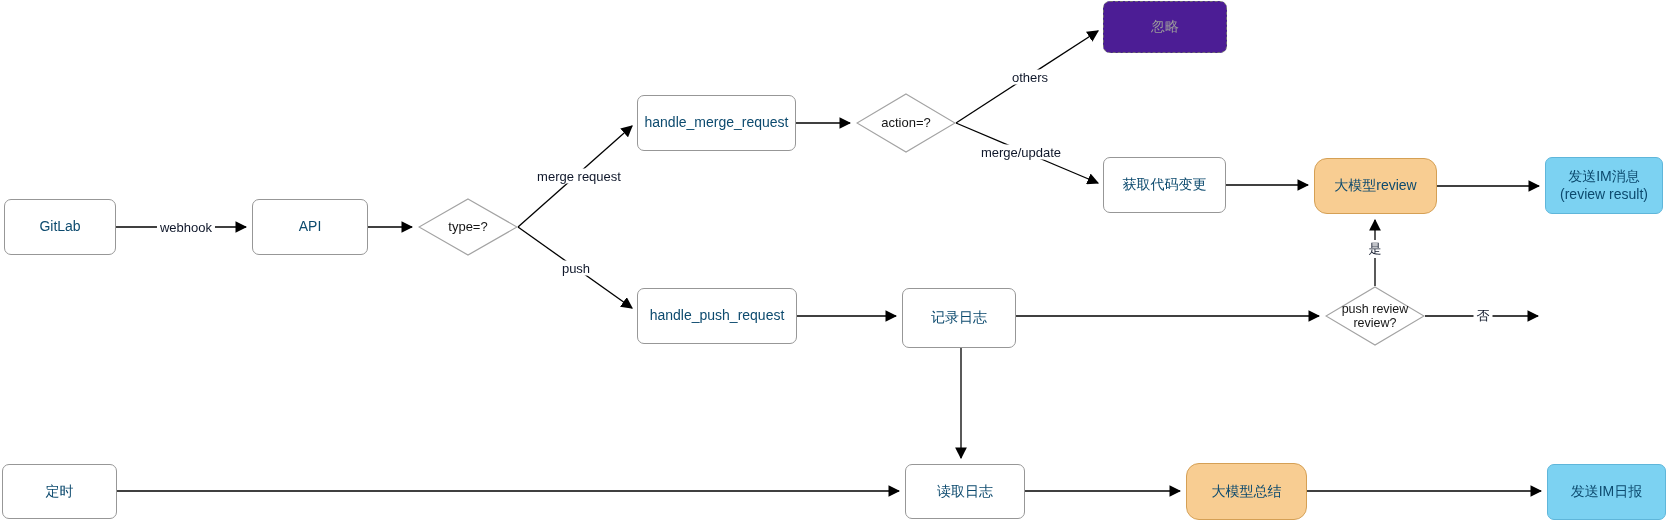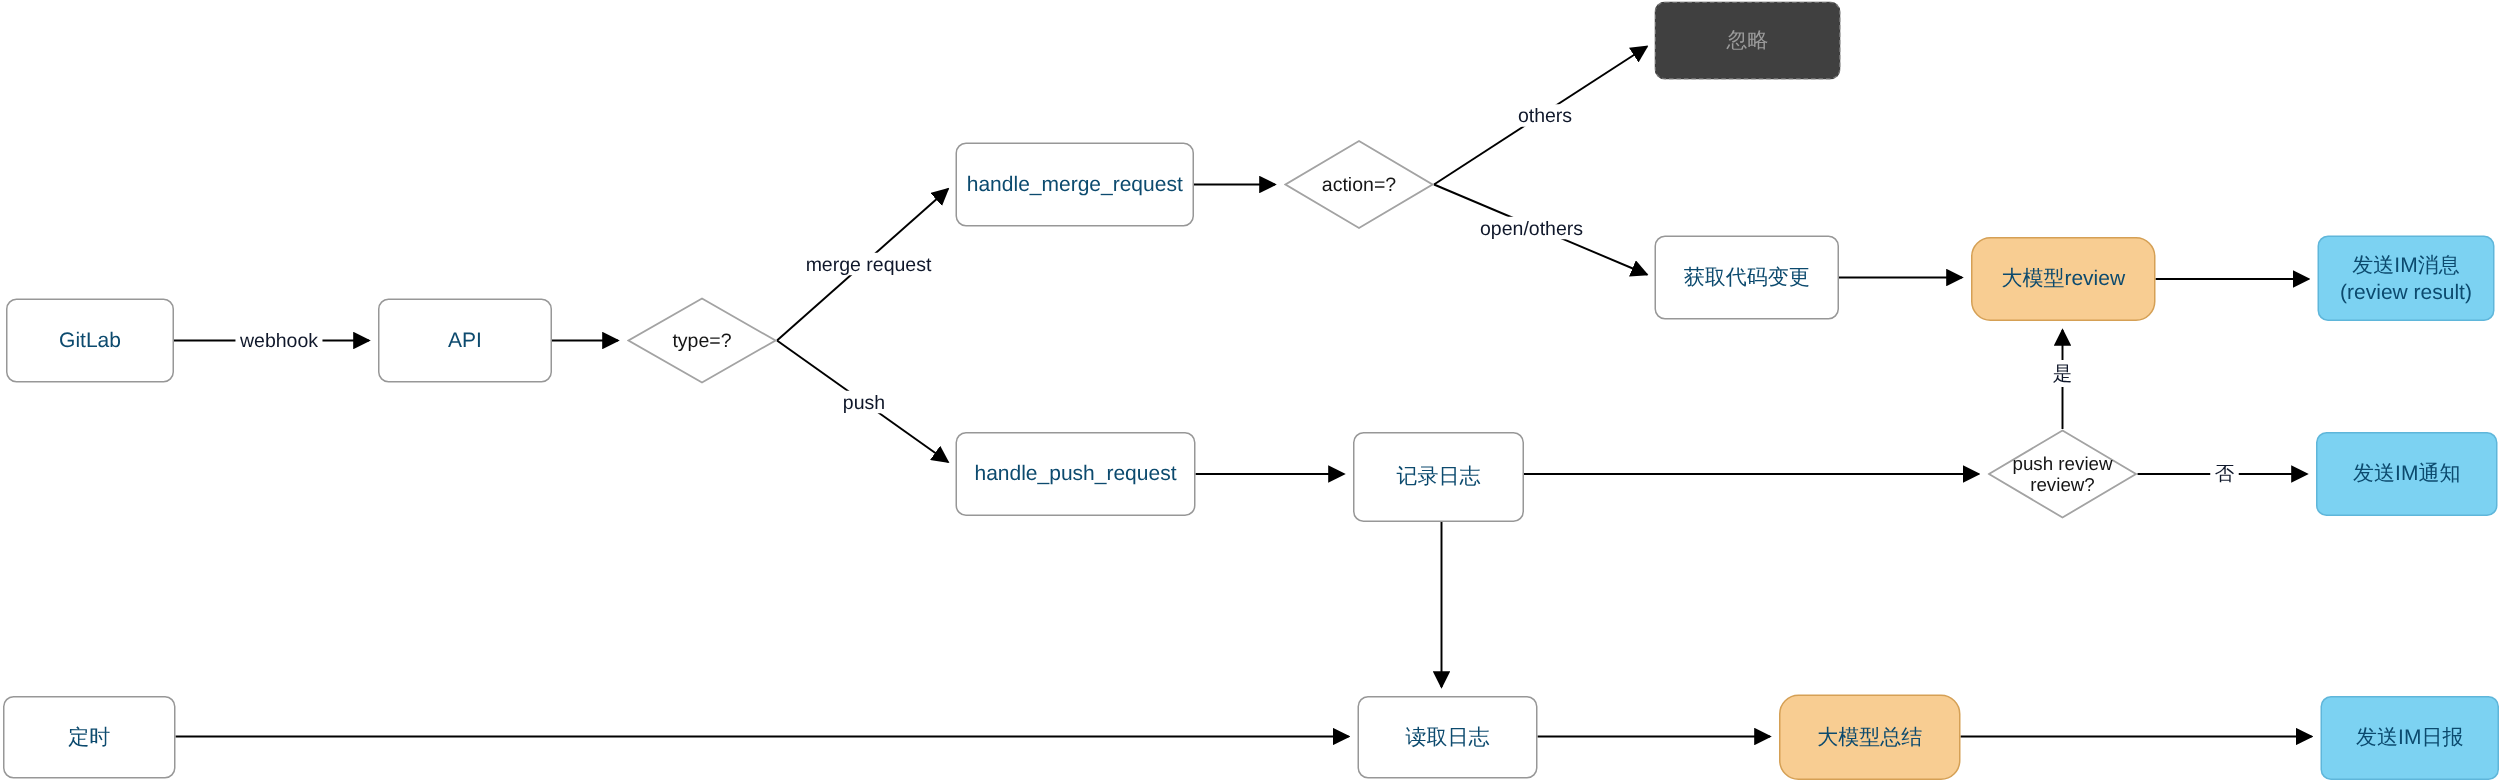--- a/index.html
+++ b/index.html
@@ -7,21 +7,21 @@
   #canvas { position:relative; width:1667px; height:522px; background:#ffffff; overflow:hidden; }
   #edges { position:absolute; left:0; top:0; z-index:1; }
   .node {
     position:absolute; z-index:2; box-sizing:border-box;
     background:#ffffff; border:1px solid #979797; border-radius:7px;
     display:flex; flex-direction:column; align-items:center; justify-content:center;
     text-align:center; font-size:14px; color:#0c4a6e; line-height:1.25;
   }
   .node.orange { background:#F8CD92; border-color:#D5A055;border-radius:13px; }
   .node.blue   { background:#7CD2F2; border-color:#5FB6DA; }
-  .node.ghost  { background:#404040; border:1.5px dashed #6e6e6e; color:#9b9b9b;text-align:center; }
+  .node.ghost  { background:#4c1d95; border:1.5px dashed #6e6e6e; color:#9b9b9b;text-align:center; }
   .diamond { position:absolute; z-index:2; }
   .diamond svg { position:absolute; left:0; top:0; width:100%; height:100%; }
   .diamond .dlabel {
     position:absolute; left:0; top:0; width:100%; height:100%;
     display:flex; flex-direction:column; align-items:center; justify-content:center;
     font-size:13px; color:#151515; line-height:1.15; text-align:center;
   }
   .diamond .dlabel.small { font-size:12.5px; }
   .elabel {
     position:absolute; z-index:3; transform:translate(-50%,-50%);
@@ -90,23 +90,20 @@
   </div>
 
   <div class="node" style="left:637px; top:288px; width:160px; height:56px;">
     <span>handle_push_request</span>
   </div>
 
   <div class="node" style="left:902px; top:288px; width:114px; height:60px;">
     <span>记录日志</span>
   </div>
 
-  <div class="node blue" style="left:1544px; top:288px; width:121px; height:56px;">
-    <span>发送IM通知</span>
-  </div>
 
   <div class="node" style="left:2px; top:464px; width:115px; height:55px;">
     <span>定时</span>
   </div>
 
   <div class="node" style="left:905px; top:464px; width:120px; height:55px;">
     <span>读取日志</span>
   </div>
 
   <div class="node orange" style="left:1186px; top:463px; width:121px; height:57px;">
@@ -138,17 +135,17 @@
     <span class="dlabel small">
       <span>push review</span>
       <span>review?</span>
     </span>
   </div>
 
   <div class="elabel" style="left:186px; top:227px;">webhook</div>
   <div class="elabel" style="left:579px; top:176px;">merge request</div>
   <div class="elabel" style="left:576px; top:268px;">push</div>
   <div class="elabel" style="left:1030px; top:77px;">others</div>
-  <div class="elabel" style="left:1021px; top:152px;">open/others</div>
+  <div class="elabel" style="left:1021px; top:152px;">merge/update</div>
   <div class="elabel" style="left:1375px; top:249px;">是</div>
   <div class="elabel" style="left:1483px; top:316px;">否</div>
 
 </div>
 
 </body></html>

